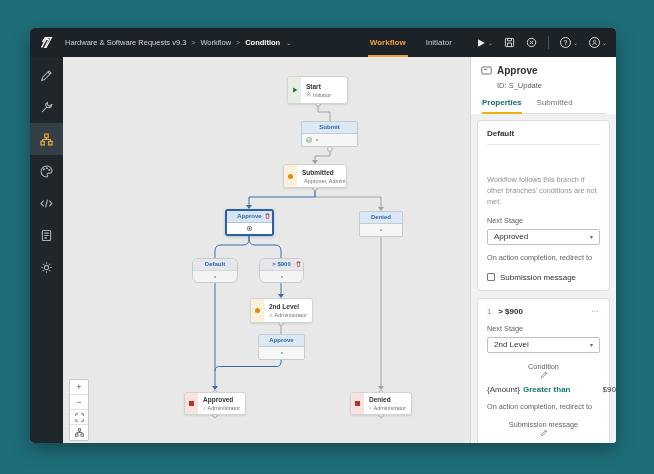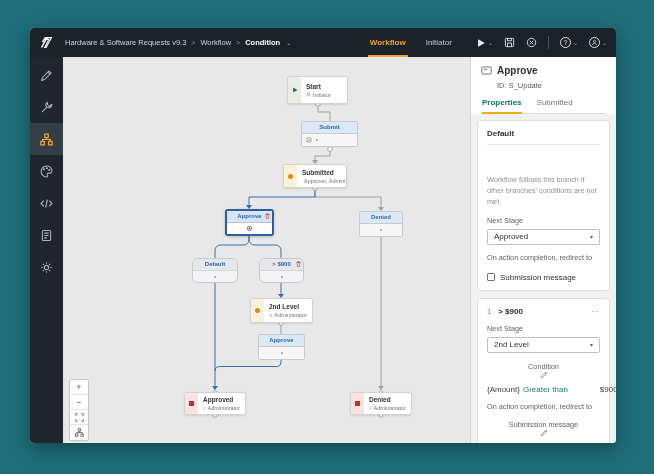--- a/index.html
+++ b/index.html
@@ -102,21 +102,21 @@
   .check-label { font-size:8px; color:#2C3237; }
 
   .card2-head { display:flex; align-items:baseline; gap:7px; }
   .card2-index { font-size:7.5px; color:#7C8287; }
   .card2-title { font-size:8px; font-weight:bold; color:#2C3237; }
   .more-dots { margin-left:auto; color:#9AA0A5; font-size:8px; letter-spacing:1px; cursor:pointer; }
   .label-row { display:flex; align-items:center; justify-content:flex-end; margin:9px 0 4px;flex-direction:column; }
   .label-row .field-label { margin:0; }
   .condition-line { display:flex; gap:3px; align-items:baseline; margin:6px 0 2px; font-size:8px; white-space:nowrap; }
   .cond-field { color:#3A4045;text-align:right; }
-  .cond-op { color:#17786E; font-weight:normal; }
+  .cond-op { color:#17786E; font-weight:bold; }
   .cond-value { color:#3A4045;padding-left:29px; }
   .submission-text { font-size:8px; color:#2C3237; line-height:1.55; margin-top:5px; }
 </style>
 </head>
 <body>
 
 <div class="window">
 
   <div class="topbar">
     <svg class="logo" viewBox="0 0 20 20">

